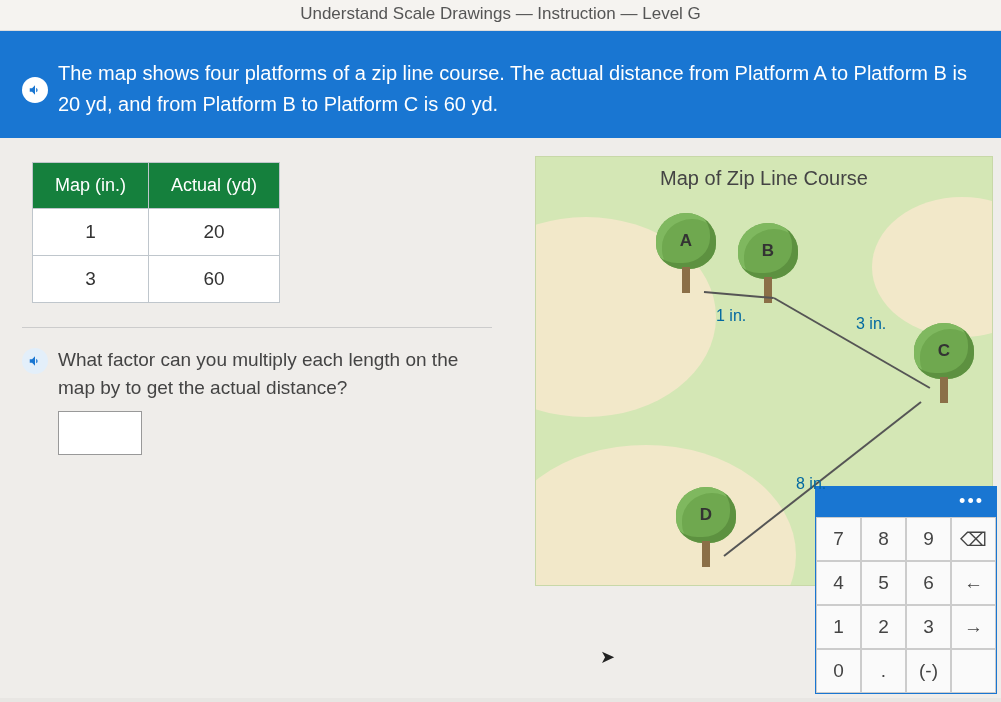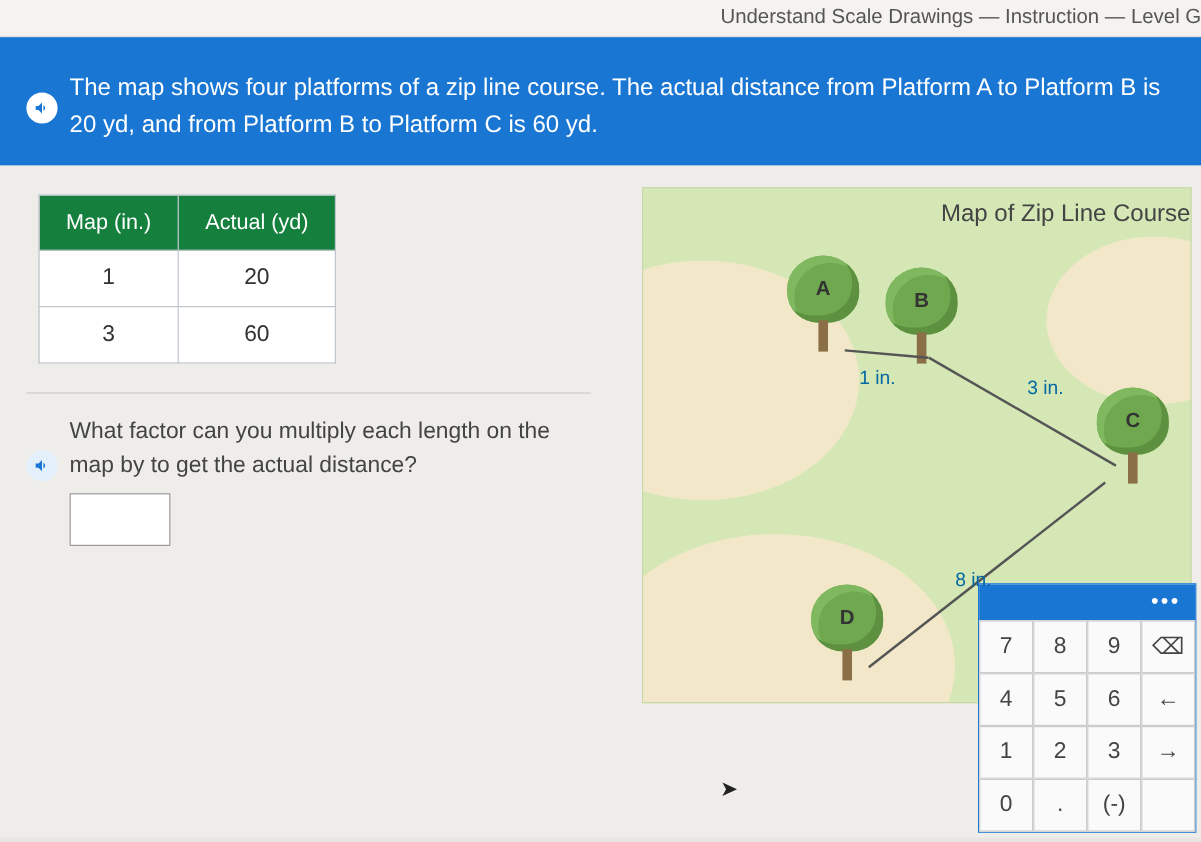--- a/index.html
+++ b/index.html
@@ -1,30 +1,30 @@
 <!DOCTYPE html>
 <html><head>
 <meta charset="utf-8">
 <style>
 *{box-sizing:border-box;margin:0;padding:0;font-family:Arial,Helvetica,sans-serif}
 body{width:1001px;height:702px;background:#e8e6e3;overflow:hidden;color:#3a3a3a}
-.breadcrumb{background:#f5f3f0;padding:4px 0 6px;text-align:right;font-size:17px;color:#555;border-bottom:1px solid #ddd}
+.breadcrumb{background:#f5f3f0;padding:4px 0 6px;text-align:center;font-size:17px;color:#555;border-bottom:1px solid #ddd}
 .banner{background:#1976d2;color:#fff;padding:27px 22px 18px;display:flex;gap:10px;align-items:center}
 .speaker{width:26px;height:26px;flex:0 0 26px;border-radius:50%;background:#fff;display:flex;align-items:center;justify-content:center;color:#1976d2;font-size:14px;margin-top:2px}
 .banner-text{font-size:20px;line-height:1.55}
 .content{position:relative;padding:18px 22px;background:#efedea;height:560px}
 .tbl{border-collapse:collapse;margin:6px 0 24px 10px}
 .tbl th{background:#15803d;color:#fff;font-weight:400;padding:12px 22px;border:1px solid #bfc6cc;font-size:18px}
 .tbl td{background:#fff;border:1px solid #bfc6cc;padding:12px 22px;text-align:center;font-size:19px;color:#333}
-.qrow{display:flex;gap:10px;align-items:flex-end;border-top:1px solid #ccc;padding-top:18px;max-width:470px}
+.qrow{display:flex;gap:10px;align-items:flex-start;border-top:1px solid #ccc;padding-top:18px;max-width:470px}
 .qrow .speaker{background:#e3effa;color:#1976d2}
 .qtext{font-size:19px;color:#444;line-height:1.45}
 .ans{margin:10px 0 0 36px;width:84px;height:44px;background:#fff;border:1px solid #999;padding:8px 10px;font-size:18px}
 .map{position:absolute;right:8px;top:18px;width:458px;height:430px;background:#d4e7b5;border:1px solid #c8d8a8;overflow:hidden}
-.maptitle{text-align:right;font-size:20px;color:#444;padding:10px 0 4px;background:#d4e7b5;position:relative;z-index:5}
+.maptitle{text-align:center;font-size:20px;color:#444;padding:10px 0 4px;background:#d4e7b5;position:relative;z-index:5}
 .sand{position:absolute;background:#f2e8c9;border-radius:50%}
 .s1{width:260px;height:200px;left:-80px;top:60px}
 .s2{width:300px;height:220px;left:-40px;bottom:-80px}
 .s3{width:180px;height:140px;right:-60px;top:40px}
 .tree{position:absolute;width:60px;height:80px}
 .trunk{position:absolute;bottom:0;left:50%;transform:translateX(-50%);width:8px;height:26px;background:#8b6f47}
 .crown{position:absolute;top:0;left:0;width:60px;height:56px;background:#6fa84f;border-radius:50% 50% 45% 45%;box-shadow:inset -6px -6px 0 #5d9140,inset 6px 6px 0 #7fb85f}
 .lbl{position:absolute;top:18px;left:0;width:60px;text-align:center;font-weight:700;font-size:17px;color:#333;z-index:3}
 .tA{left:120px;top:56px}
 .tB{left:202px;top:66px}

